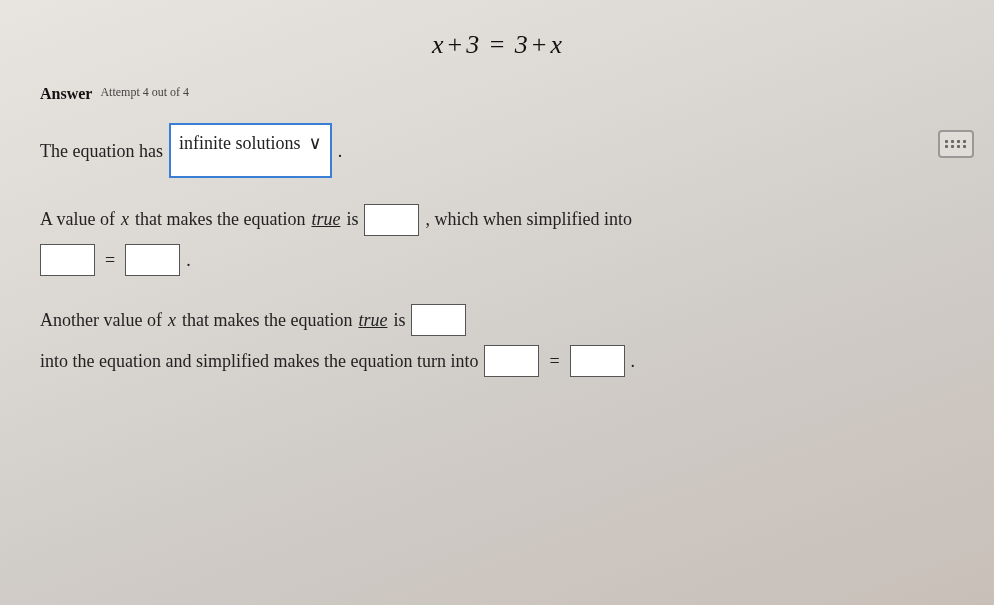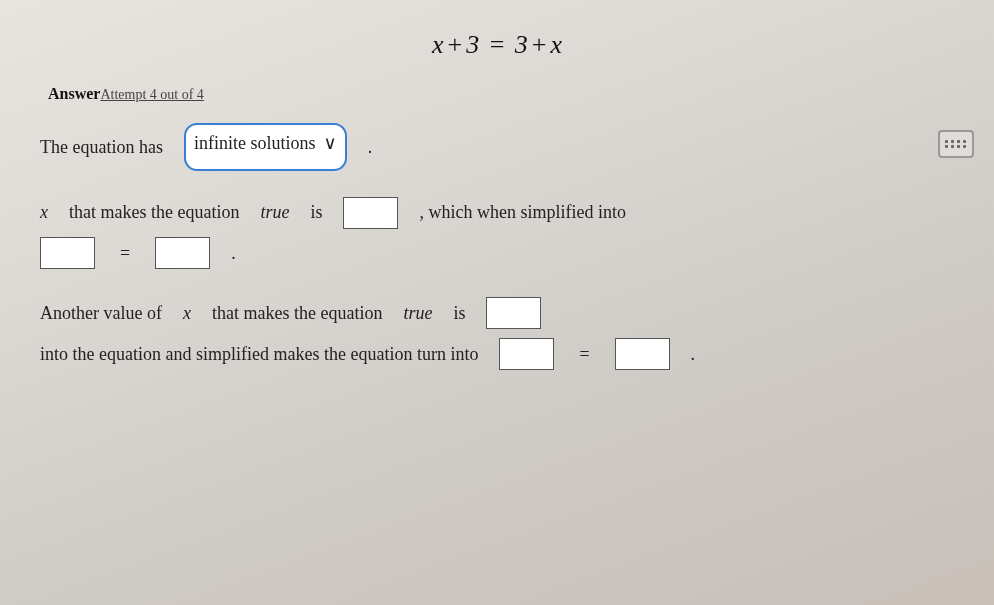--- a/index.html
+++ b/index.html
@@ -25,37 +25,35 @@
       padding: 20px 40px;
     }
 
     .equation-area {
       text-align: center;
       padding: 10px 0 20px 0;
     }
 
     .answer-header {
       display: flex;
-      align-items: flex-end;
-      gap: 0;
+      align-items: flex-start;
+      gap: 8px;
       margin-bottom: 20px;
       margin-top: 5px;
-      margin-left: 8px;
     }
 
     .answer-label {
       font-weight: bold;
       font-size: 16px;
       color: #111;
     }
 
     .attempt-text {
-      font-size: 14px;
+      font-size: 12px;
       color: #444;
-      text-decoration: underline;
     }
 
     .keyboard-icon {
       position: absolute;
       right: 20px;
       top: 130px;
       width: 36px;
       height: 28px;
       border: 2px solid #999;
       border-radius: 4px;
@@ -82,35 +80,35 @@
       margin-bottom: 25px;
     }
 
     .sentence-line {
       font-size: 18px;
       color: #222;
       line-height: 1.8;
       display: flex;
       align-items: center;
       flex-wrap: wrap;
-      gap: 21px;
+      gap: 6px;
       margin-bottom: 8px;
     }
 
     .sentence-line span {
       font-size: 18px;
       color: #222;
     }
 
     .dropdown-select {
       display: inline-flex;
       align-items: center;
       border: 2px solid #3a7fd5;
-      border-radius: 13px;
-      padding: 2px 8px 10px 8px;
+      border-radius: 0;
+      padding: 2px 8px 17px 8px;
       background: white;
       font-size: 17px;
       color: #222;
       font-family: Georgia, 'Times New Roman', serif;
       cursor: pointer;
       gap: 8px;
       min-width: 160px;
     }
 
     .dropdown-arrow {
@@ -130,20 +128,21 @@
     .input-box-small {
       display: inline-block;
       width: 55px;
       height: 32px;
       border: 1.5px solid #555;
       background: white;
       vertical-align: middle;
     }
 
     .underline-word {
+      text-decoration: underline;
       font-style: italic;
     }
 
     .equals-sign {
       font-size: 18px;
       color: #222;
       margin: 0 4px;
     }
 
     .period {
@@ -202,20 +201,21 @@
       <div class="dropdown-select">
         <span>infinite solutions</span>
         <span class="dropdown-arrow">∨</span>
       </div>
       <span class="period">.</span>
     </div>
   </div>
 
   <div class="section">
     <div class="sentence-line">
+      <span>A value of</span>
       <span style="font-style:italic;">x</span>
       <span>that makes the equation</span>
       <span class="underline-word">true</span>
       <span>is</span>
       <input type="text" class="input-box" style="width: 55px; height: 32px; border: 1.5px solid rgb(85, 85, 85); background: white; vertical-align: middle;">
       <span>, which when simplified into</span>
     </div>
     <div class="sentence-line">
       <input type="text" class="input-box-small" style="width: 55px; height: 32px; border: 1.5px solid rgb(85, 85, 85); background: white; vertical-align: middle;">
       <span class="equals-sign">=</span>

